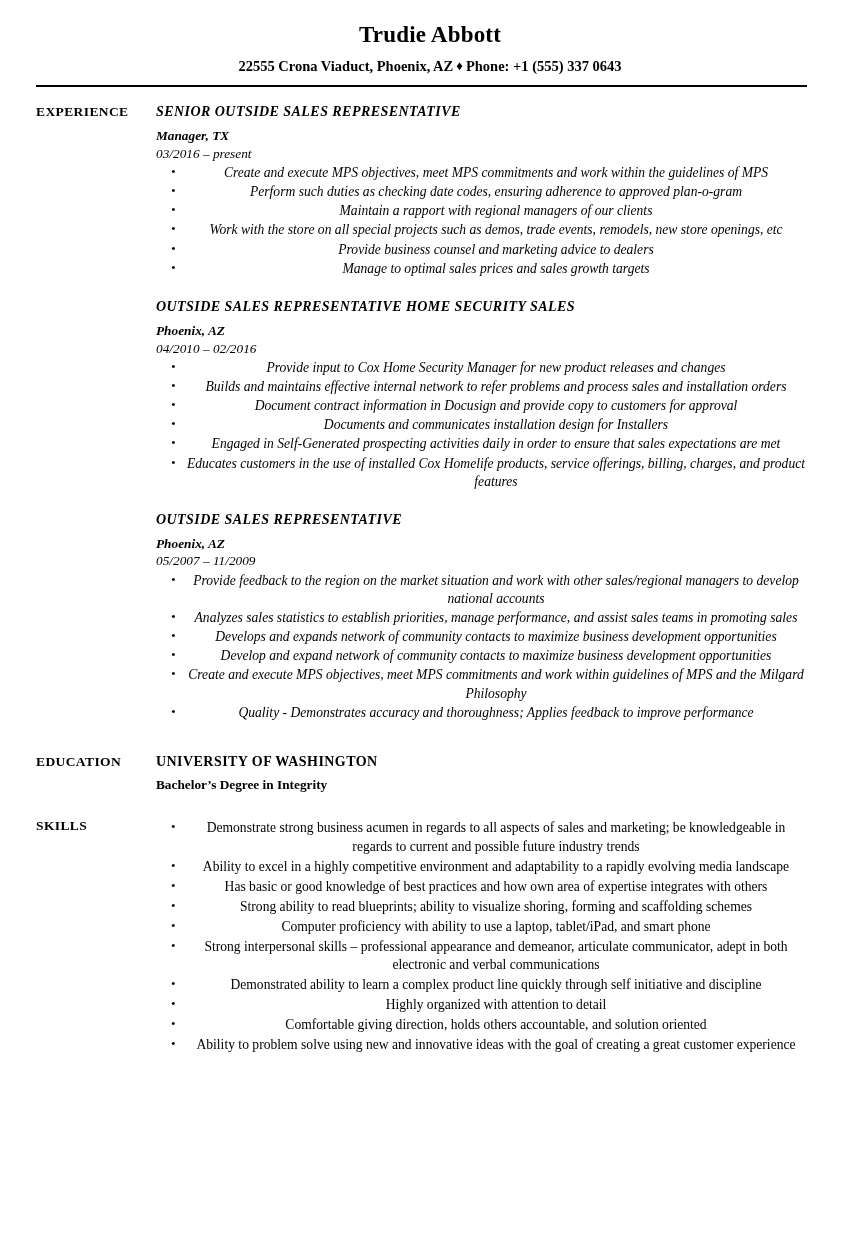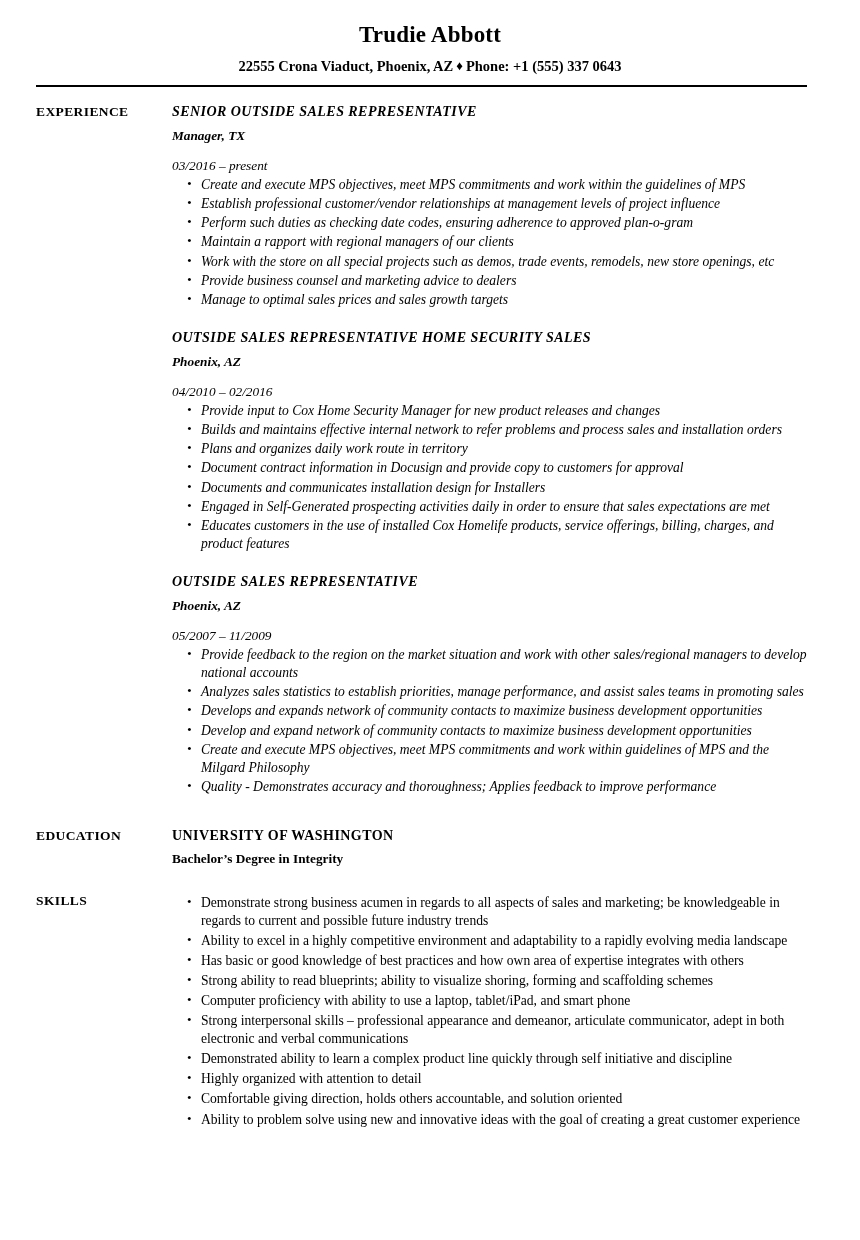--- a/index.html
+++ b/index.html
@@ -54,21 +54,21 @@
     height: 0;
   }
 
   
   .content {
     padding: 16px 53px 0 36px;
   }
   .section {
     display: grid;
     grid-template-columns: 120px 1fr;
-    column-gap: 16px;
+    column-gap: 0;
   }
   .section-label {
     font-size: 13.5px;
     font-weight: bold;
     letter-spacing: 0.4px;
     padding-top: 1px;
   }
   .section-body {
     padding-left: 0;
   }
@@ -85,36 +85,37 @@
   }
   .job-location {
     font-size: 13.3px;
     font-weight: bold;
     margin-top: 7px;
     line-height: 1.25;
   }
   .job-dates {
     font-size: 13.3px;
     font-weight: normal;
-    margin-top: 13px;
+    margin-top: 1px;
     line-height: 1.25;
   }
 
   
   ul.bullets {
     list-style: none;
     margin: 2px 0 0 0;
     padding: 0;
   }
   ul.bullets li {
     position: relative;
     padding-left: 29px;
     font-size: 13.6px;
     line-height: 1.33;
     margin-top: 1px;
+    text-align: center;
   }
   ul.bullets li::before {
     content: "\2022";
     position: absolute;
     left: 15px;
     top: -1px;
     font-size: 13px;
   }
 
   
@@ -154,37 +155,35 @@
     <div class="section section-experience">
       <div class="section-label">EXPERIENCE</div>
       <div class="section-body">
 
         <div class="job">
           <div class="job-title">SENIOR OUTSIDE SALES REPRESENTATIVE</div>
           <div class="job-location">Manager, TX</div>
           <div class="job-dates">03/2016 – present</div>
           <ul class="bullets">
             <li>Create and execute MPS objectives, meet MPS commitments and work within the guidelines of MPS</li>
-            <li>Establish professional customer/vendor relationships at management levels of project influence</li>
             <li>Perform such duties as checking date codes, ensuring adherence to approved plan-o-gram</li>
             <li>Maintain a rapport with regional managers of our clients</li>
             <li>Work with the store on all special projects such as demos, trade events, remodels, new store openings, etc</li>
             <li>Provide business counsel and marketing advice to dealers</li>
             <li>Manage to optimal sales prices and sales growth targets</li>
           </ul>
         </div>
 
         <div class="job">
           <div class="job-title">OUTSIDE SALES REPRESENTATIVE HOME SECURITY SALES</div>
           <div class="job-location">Phoenix, AZ</div>
           <div class="job-dates">04/2010 – 02/2016</div>
           <ul class="bullets">
             <li>Provide input to Cox Home Security Manager for new product releases and changes</li>
             <li>Builds and maintains effective internal network to refer problems and process sales and installation orders</li>
-            <li>Plans and organizes daily work route in territory</li>
             <li>Document contract information in Docusign and provide copy to customers for approval</li>
             <li>Documents and communicates installation design for Installers</li>
             <li>Engaged in Self-Generated prospecting activities daily in order to ensure that sales expectations are met</li>
             <li>Educates customers in the use of installed Cox Homelife products, service offerings, billing, charges, and product features</li>
           </ul>
         </div>
 
         <div class="job">
           <div class="job-title">OUTSIDE SALES REPRESENTATIVE</div>
           <div class="job-location">Phoenix, AZ</div>

